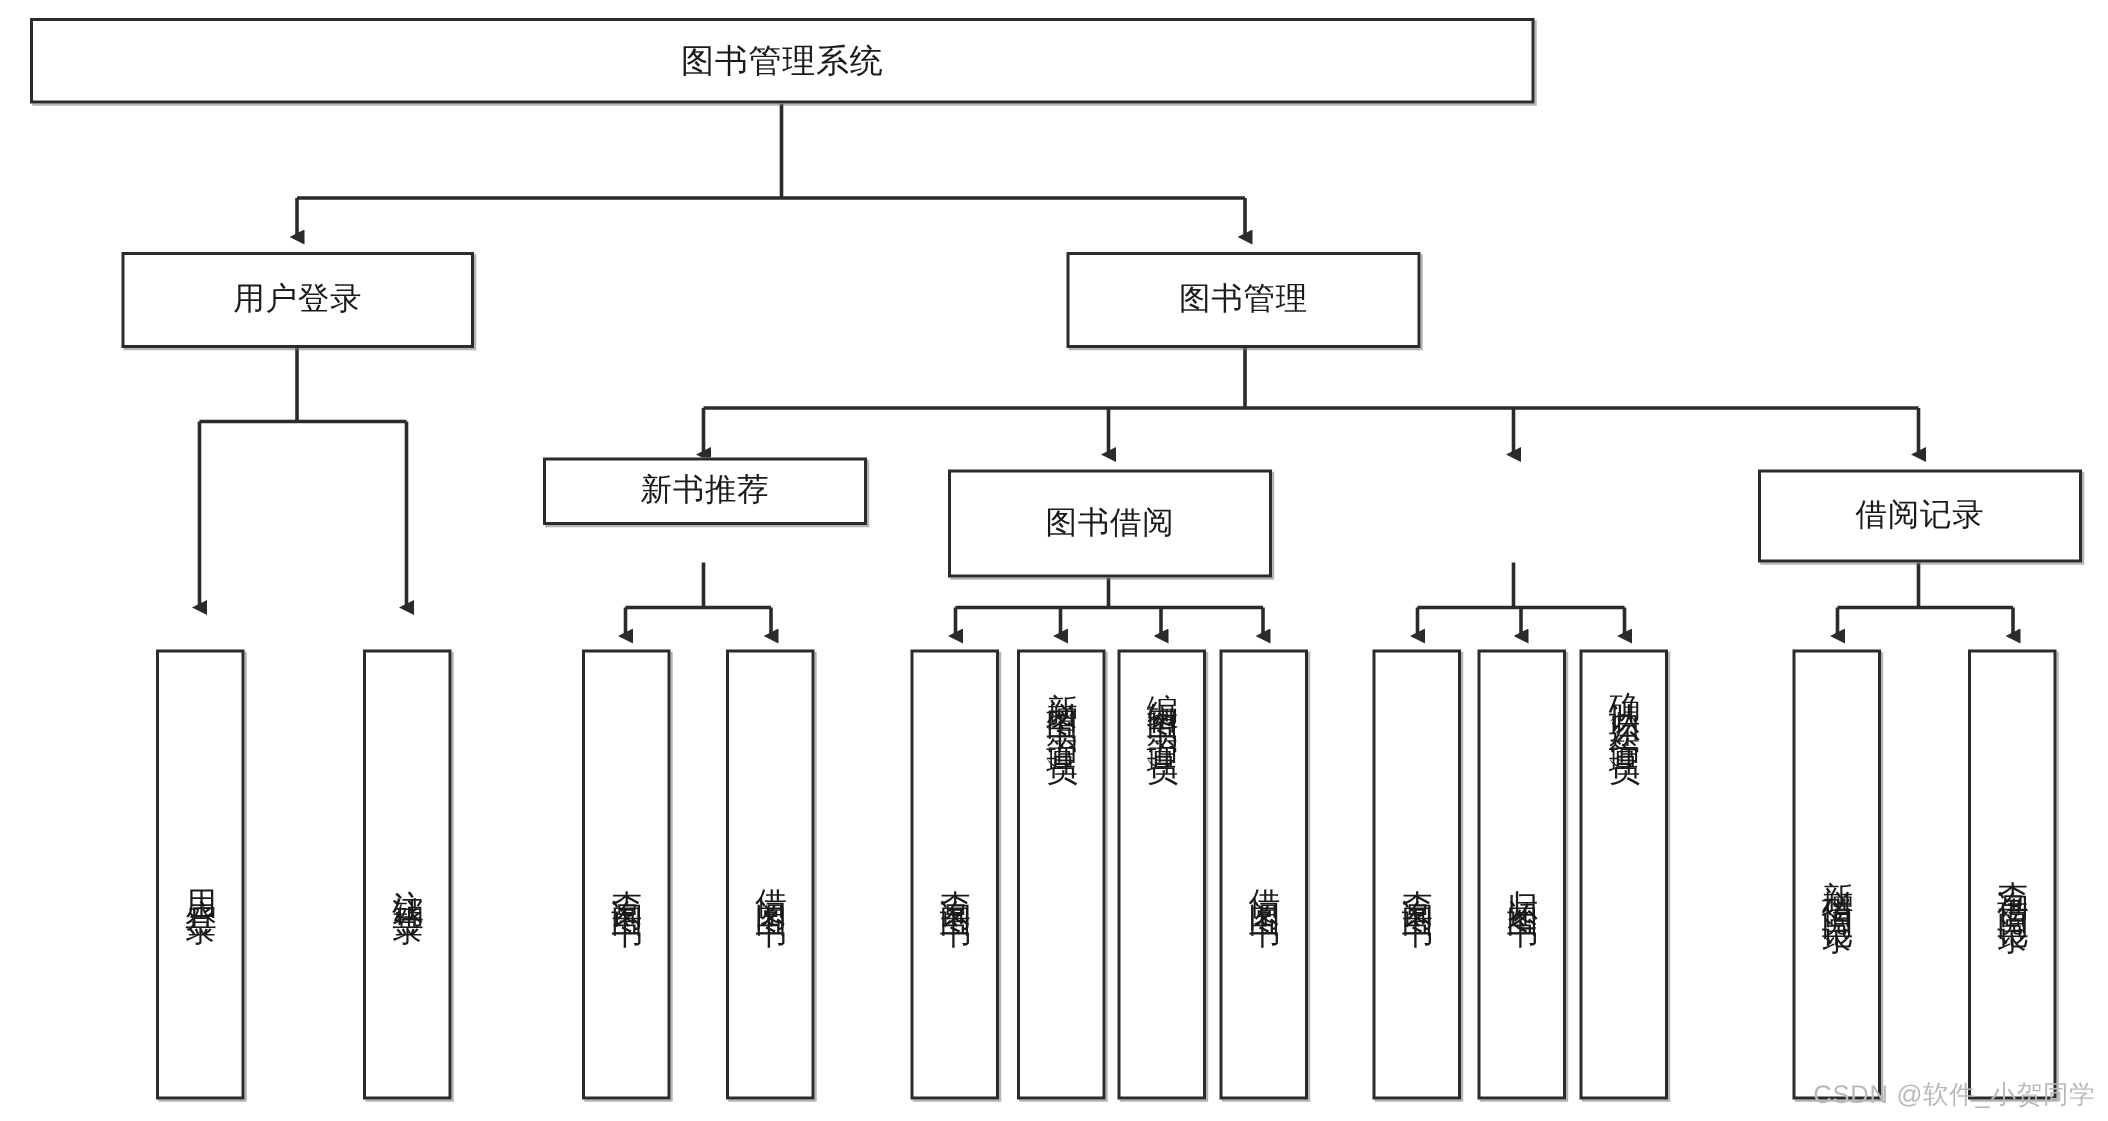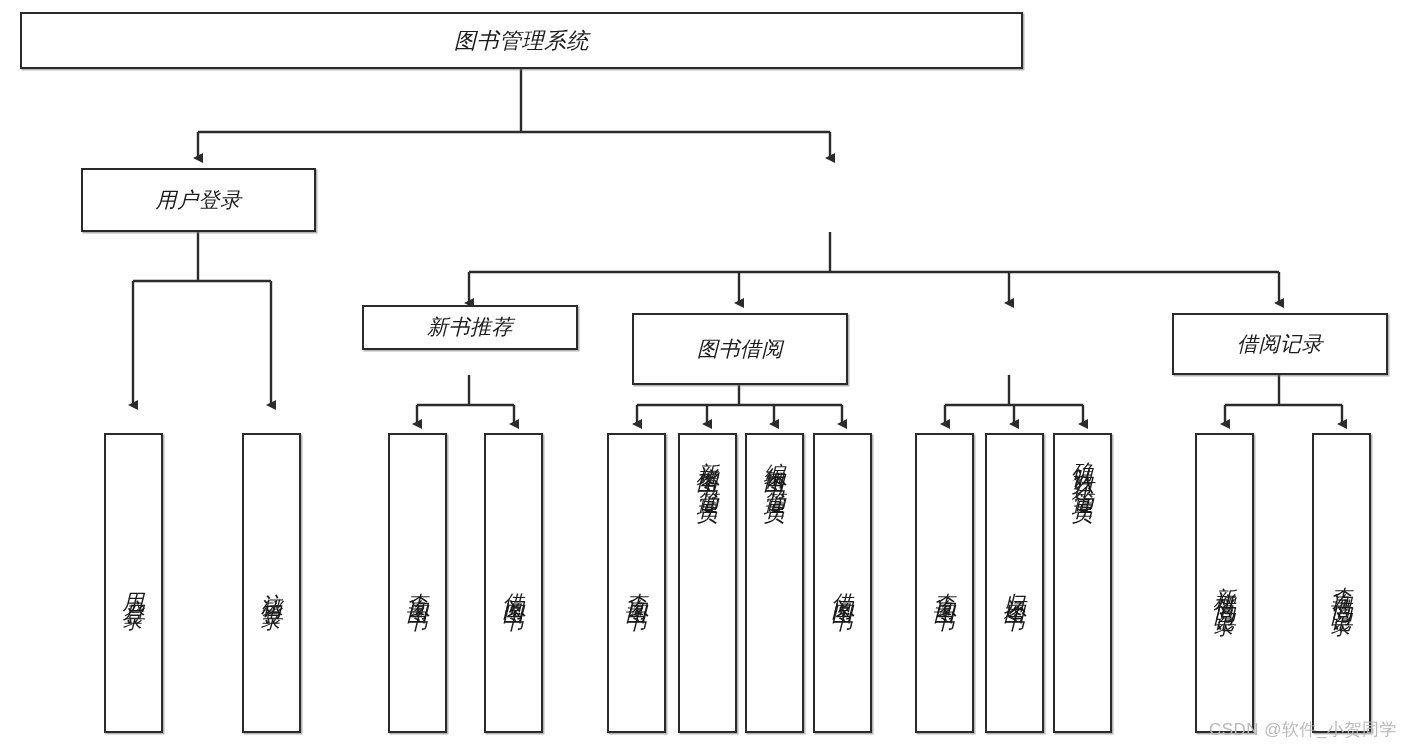--- a/index.html
+++ b/index.html
@@ -30,21 +30,20 @@
     position: absolute;
     box-sizing: border-box;
     background: #ffffff;
     border: 2px solid #2b2b2b;
     box-shadow: 1.5px 1.5px 0 0 rgba(120,120,120,0.55);
     display: flex;
     align-items: center;
     justify-content: center;
     color: #1a1a1a;
     z-index: 2;
-    font-style: italic;
   }
   .node .label {
     font-size: 21px;
     line-height: 1.25;
     letter-spacing: 0.5px;
     white-space: nowrap;
     color: #1a1a1a;
   }
   .node.root .label { font-size: 22px; }
   .node.leaf {
@@ -138,20 +137,23 @@
   </svg>
 
   <div class="node root" style="left:20px; top:12px; width:1003px; height:57px;">
     <span class="label">图书管理系统</span>
   </div>
 
   <div class="node" style="left:81px; top:168px; width:235px; height:64px;">
     <span class="label">用户登录</span>
   </div>
 
+  <div class="node" style="left:711px; top:168px; width:236px; height:64px;">
+    <span class="label">图书管理</span>
+  </div>
 
   <div class="node" style="left:362px; top:305px; width:216px; height:45px;">
     <span class="label">新书推荐</span>
   </div>
 
   <div class="node" style="left:632px; top:313px; width:216px; height:72px;">
     <span class="label">图书借阅</span>
   </div>
 
 

